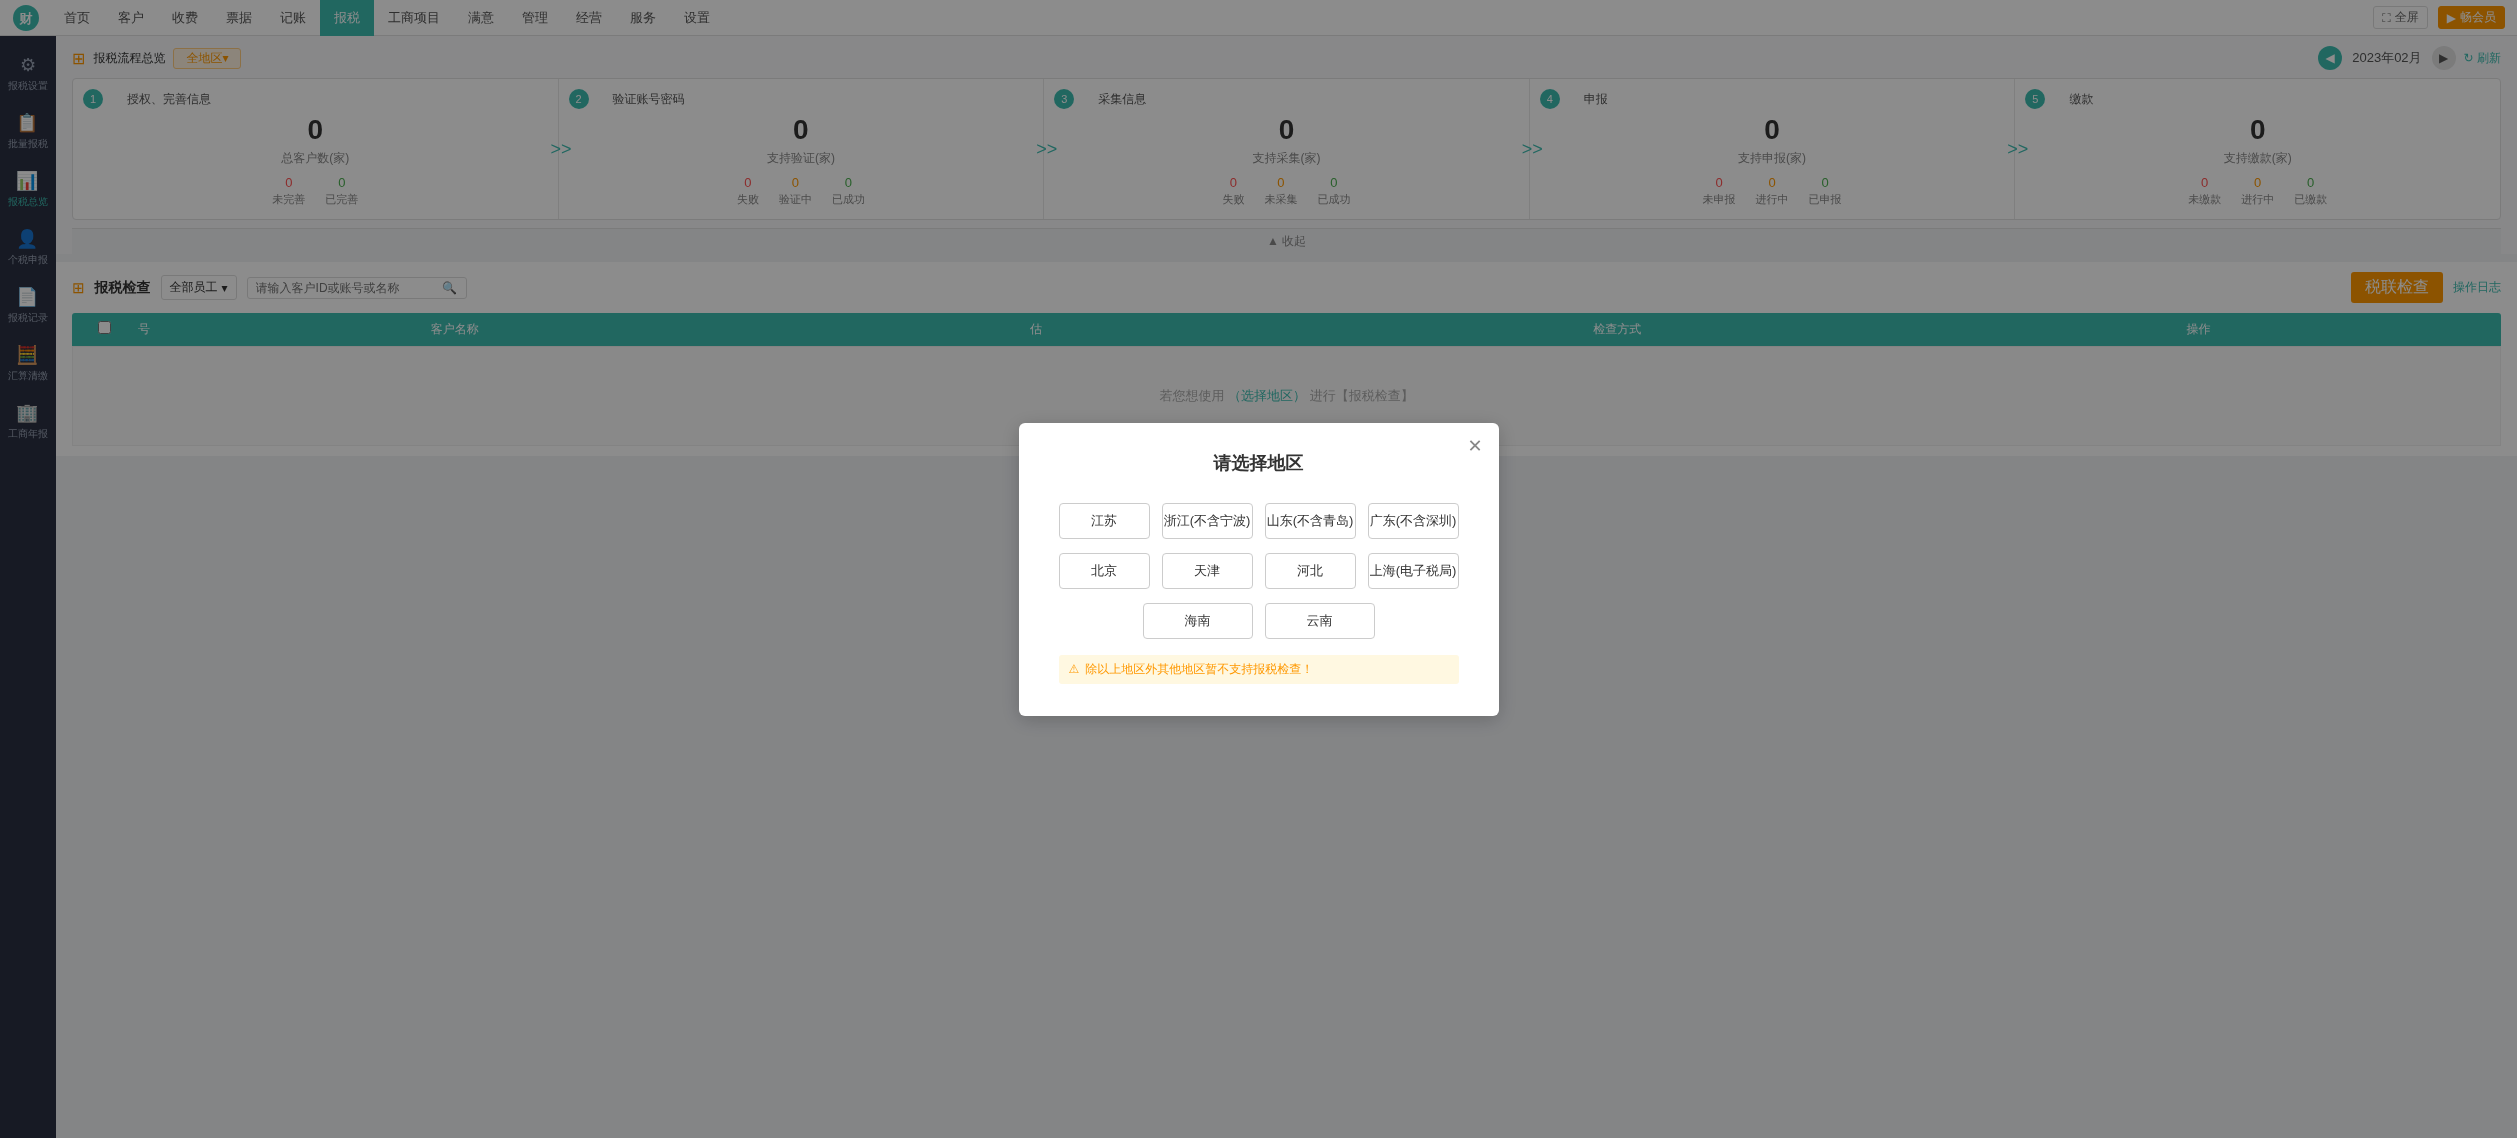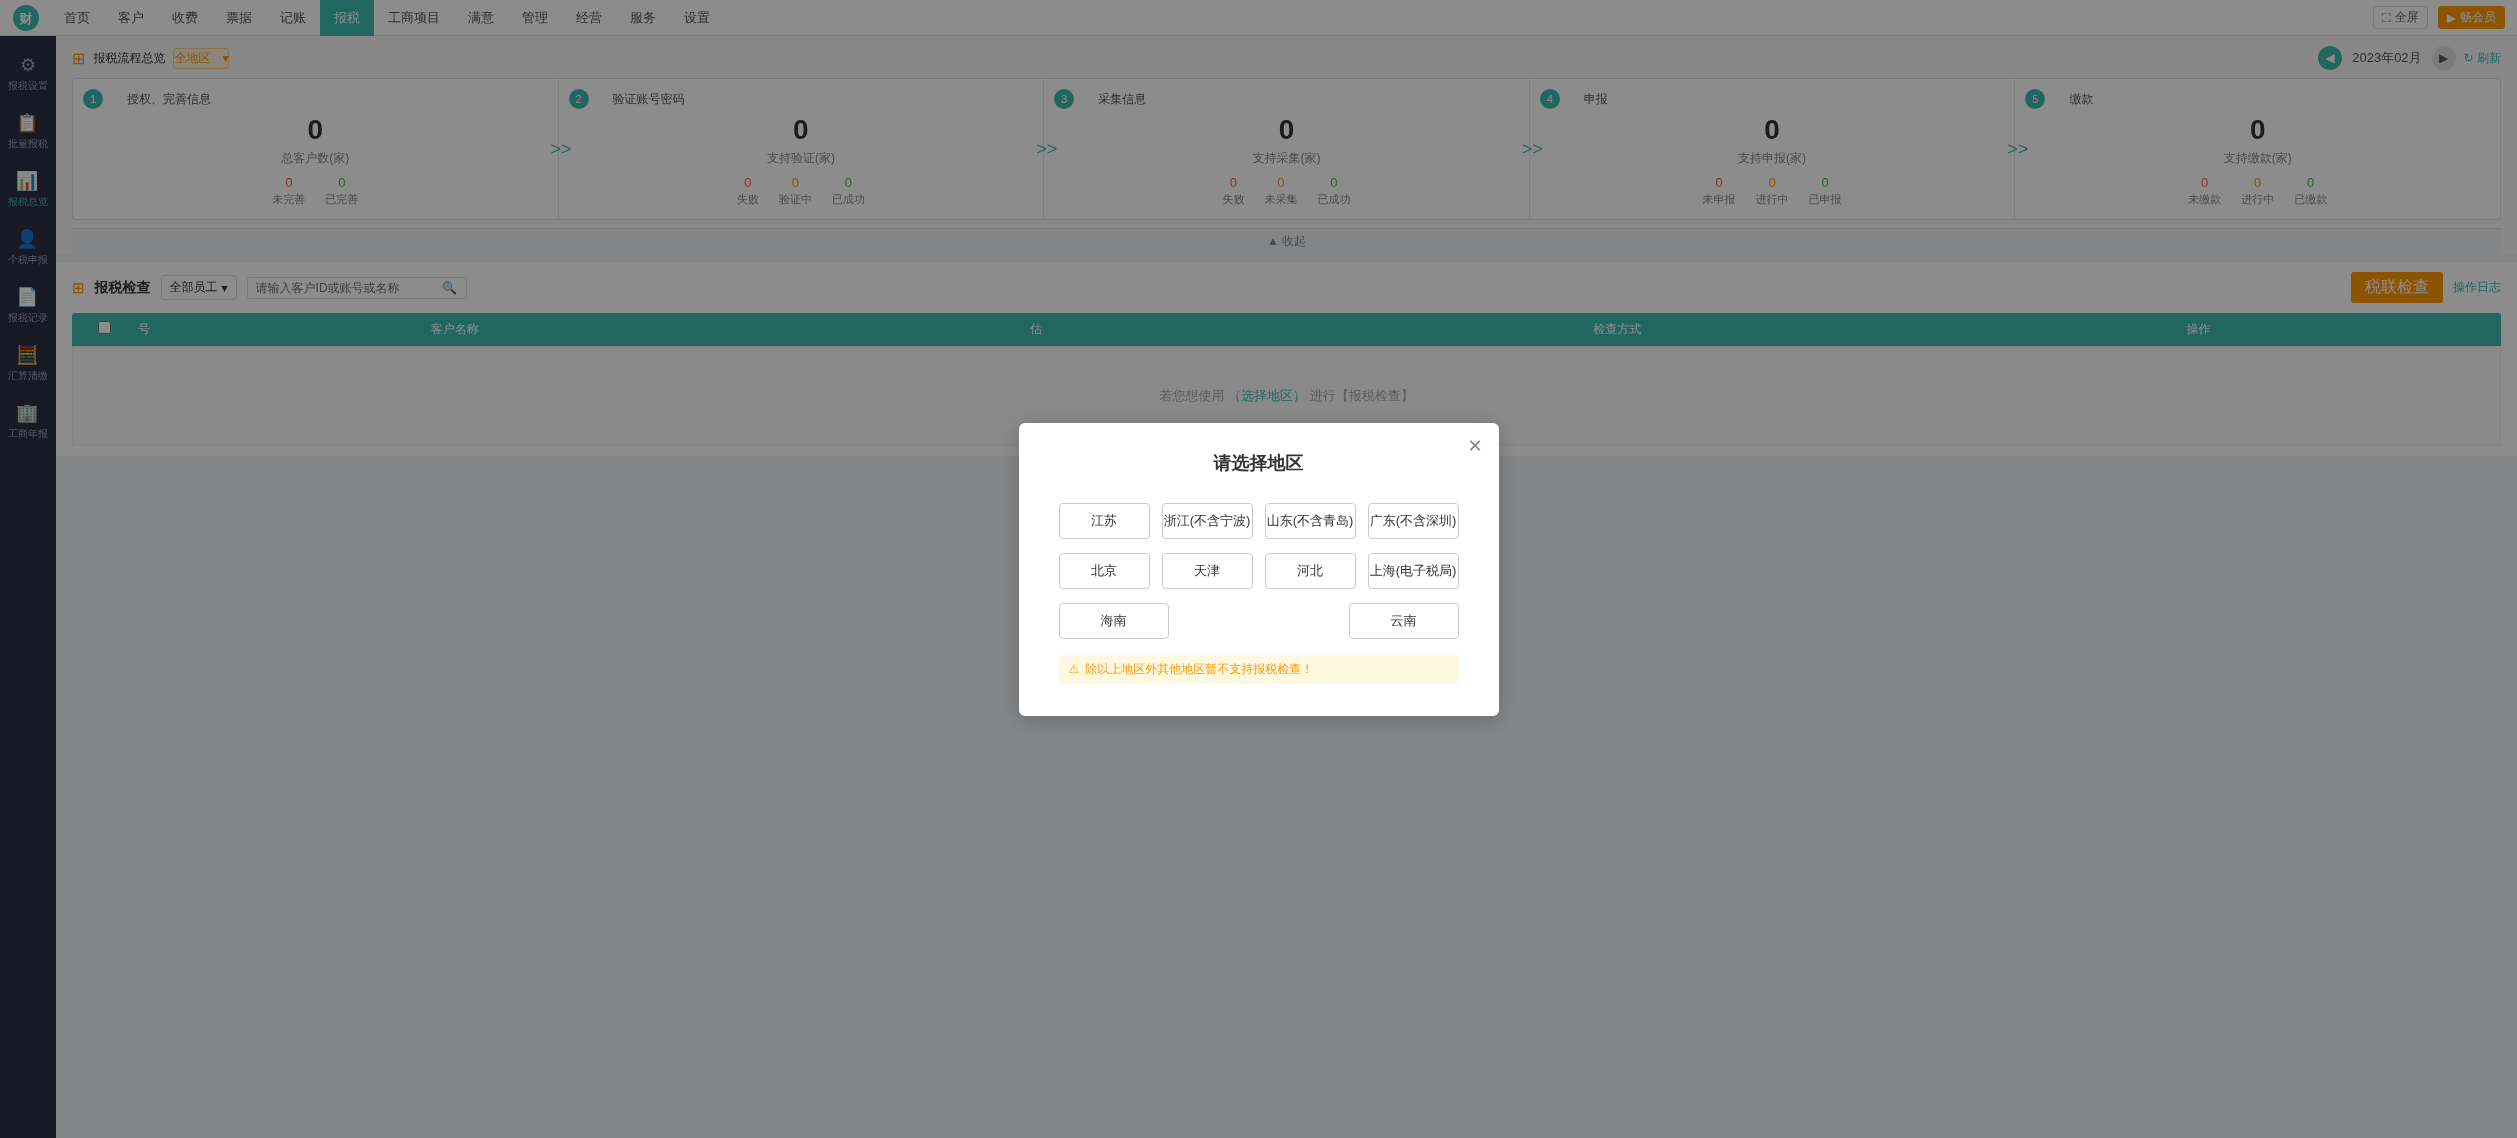--- a/index.html
+++ b/index.html
@@ -62,22 +62,22 @@
       background: #f7f8fa; padding: 10px 16px 0;
     }
     .section-header {
       display: flex; align-items: center; gap: 8px; margin-bottom: 8px;
     }
     .section-title {
       font-size: 12px; font-weight: normal; color: #333;
     }
     .section-tag {
       background: #fff3e0; color: #ff9800; border: 1px solid #ffcc80;
-      border-radius: 3px; padding: 1px 0; font-size: 12px; cursor: pointer;
-      display: flex; align-items: center; gap: 12px;
+      border-radius: 3px; padding: 1px 12px; font-size: 12px; cursor: pointer;
+      display: flex; align-items: center; gap: 0;
     }
     .date-nav {
       display: flex; align-items: center; gap: 10px; margin-left: auto; color: #555; font-size: 13px;
     }
     .date-nav-btn {
       width: 24px; height: 24px; border-radius: 50%; background: #e0e0e0; display: flex; align-items: center;
       justify-content: center; cursor: pointer; font-size: 12px; color: #555;
     }
     .date-nav-btn.teal { background: #3dbcb0; color: #fff; }
     .refresh-btn { color: #3dbcb0; cursor: pointer; font-size: 12px; }
@@ -182,21 +182,21 @@
     .region-grid {
       display: grid; grid-template-columns: repeat(4, 1fr); gap: 12px; margin-bottom: 14px;
     }
     .region-grid.row2 { grid-template-columns: repeat(4, 1fr); }
     .region-btn {
       border: 1px solid #ccc; background: #fff; border-radius: 4px;
       padding: 8px 0; text-align: center; cursor: pointer; font-size: 13px; color: #333;
       width: 100%;
     }
     .region-row3 {
-      display: flex; justify-content: space-between; gap: 12px; margin-bottom: 16px;
+      display: flex; justify-content: center; gap: 12px; margin-bottom: 16px;
     }
     .region-row3 .region-btn { width: 110px; }
     .modal-warning {
       color: #ff9800; font-size: 12px; display: flex; align-items: center; gap: 6px;
       background: #fff8e1; border-radius: 3px; padding: 6px 10px;
     }
   </style>
 </head>
 <body>
 

